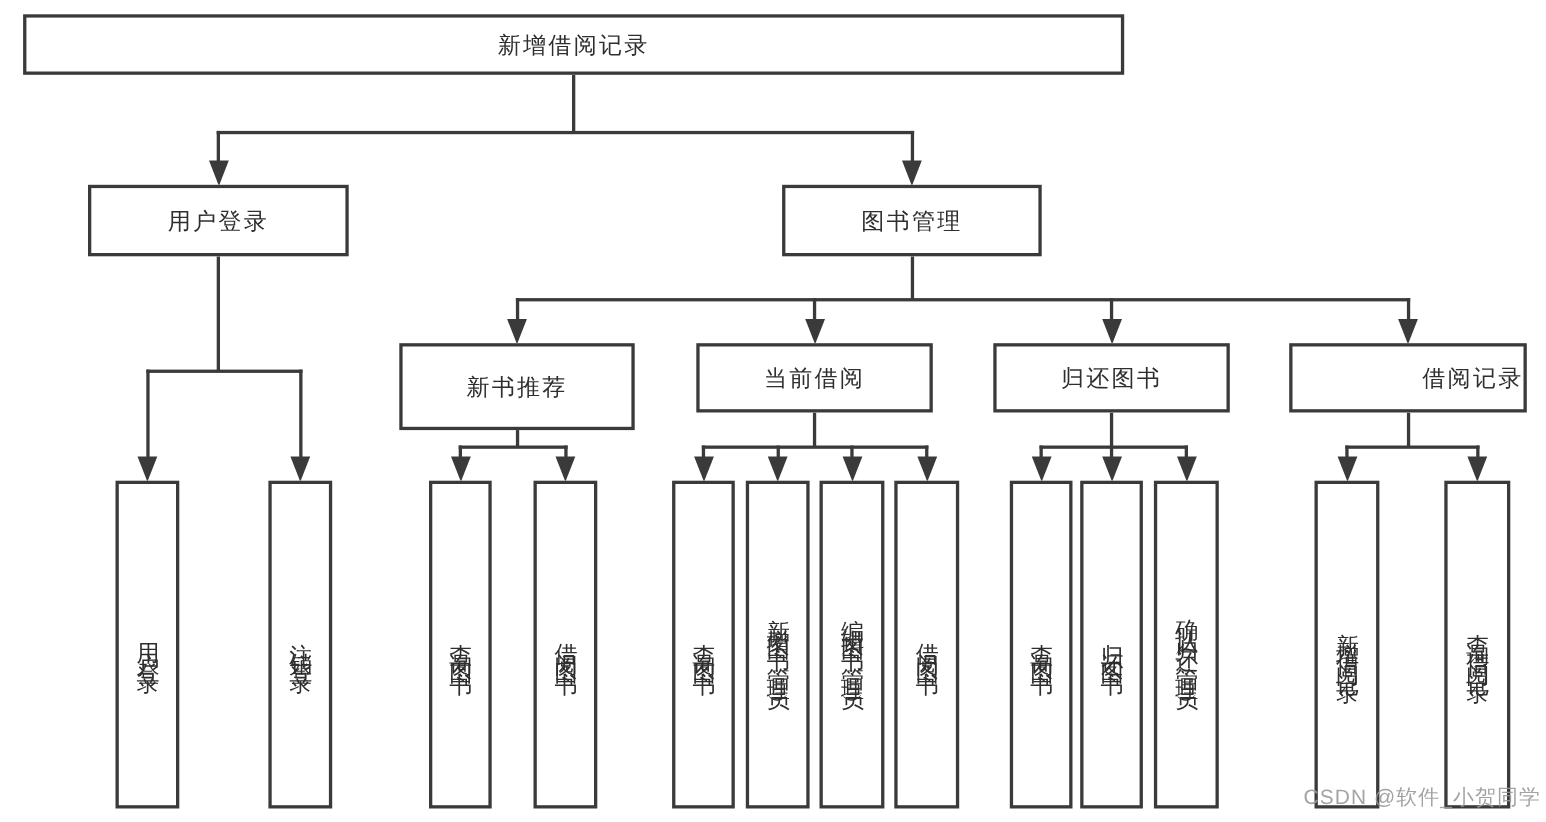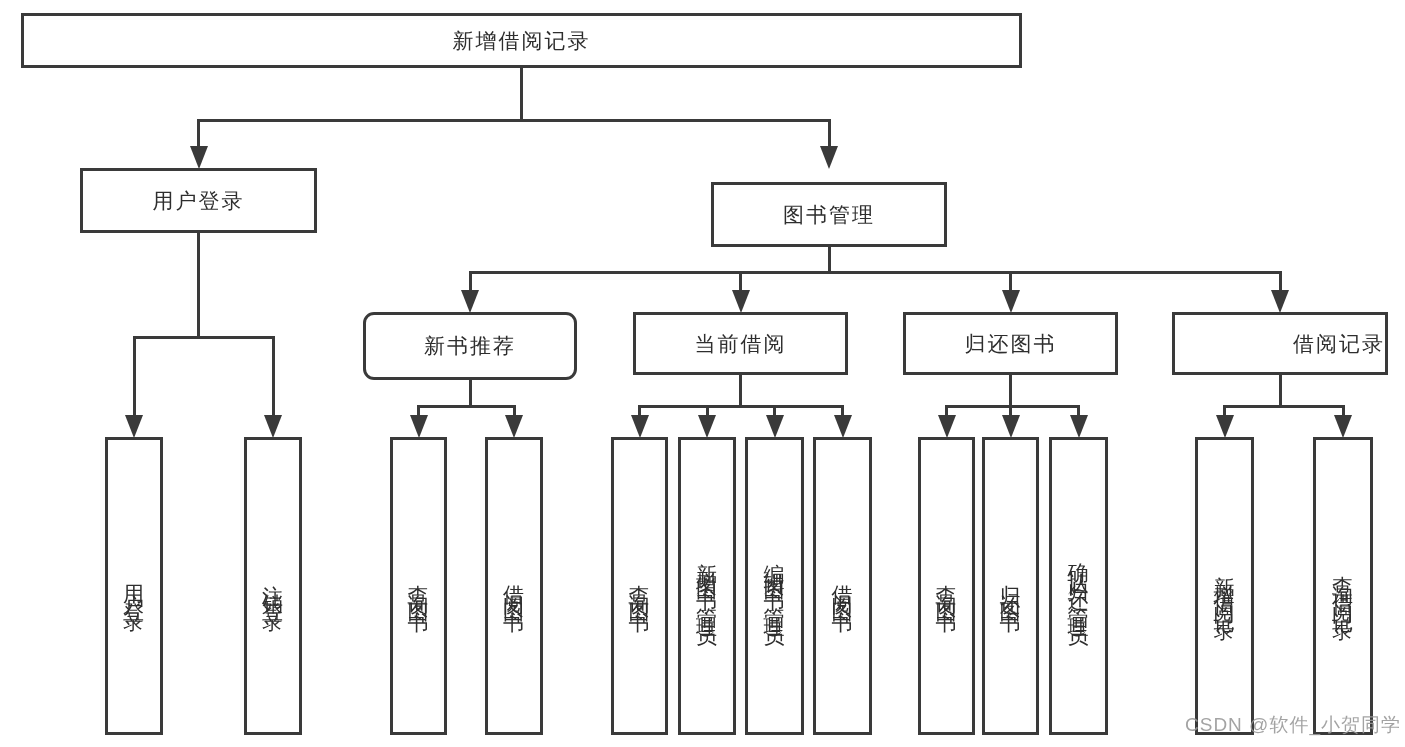--- a/index.html
+++ b/index.html
@@ -126,24 +126,24 @@
       <div class="line" style="left: 1341.5px; top: 405px; width: 3px; height: 11px;"></div>
       <div class="arrow" style="left: 1334px; top: 415px;"></div>
     </div>
   <div id="nodes-layer">
       <div class="node horizontal" style="left: 21px; top: 13px; width: 1001px; height: 55px;">
         <span class="node-label">新增借阅记录</span>
       </div>
       <div class="node horizontal" style="left: 80px; top: 168px; width: 237px; height: 65px;">
         <span class="node-label">用户登录</span>
       </div>
-      <div class="node horizontal" style="left: 711px; top: 182px; width: 236px; height: 65px;">
+      <div class="node horizontal" style="left: 711px; top: 168px; width: 236px; height: 65px;">
         <span class="node-label">图书管理</span>
       </div>
-      <div class="node horizontal" style="left: 363px; top: 312px; width: 214px; height: 68px; border-radius: 11px;">
+      <div class="node horizontal" style="left: 363px; top: 312px; width: 214px; height: 79px;">
         <span class="node-label">新书推荐</span>
       </div>
       <div class="node horizontal" style="left: 633px; top: 312px; width: 215px; height: 63px;">
         <span class="node-label">当前借阅</span>
       </div>
       <div class="node horizontal" style="left: 903px; top: 312px; width: 215px; height: 63px;">
         <span class="node-label">归还图书</span>
       </div>
       <div class="node horizontal" style="left: 1172px; top: 312px; width: 216px; height: 63px; justify-content: flex-end;">
         <span class="node-label">借阅记录</span>

